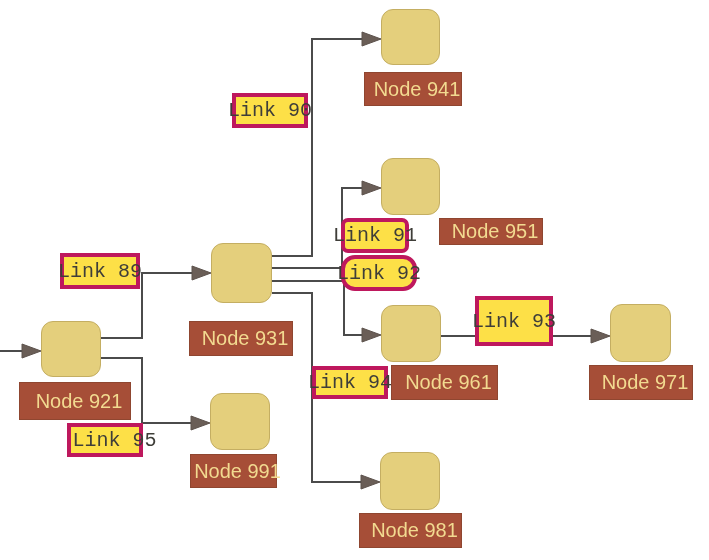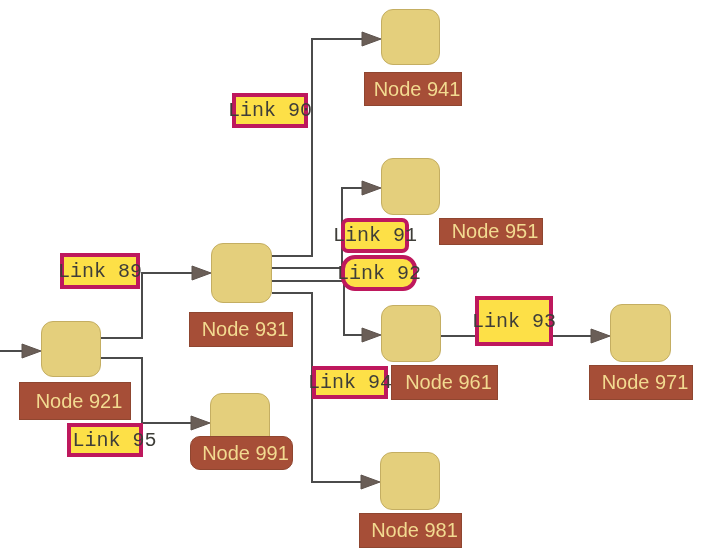--- a/index.html
+++ b/index.html
@@ -86,21 +86,21 @@
   <div class="node" style="left:41px;top:321px;width:60px;height:56px;"></div>
   <div class="node" style="left:211px;top:243px;width:61px;height:60px;"></div>
   <div class="node" style="left:381px;top:9px;width:59px;height:56px;"></div>
   <div class="node" style="left:381px;top:158px;width:59px;height:57px;"></div>
   <div class="node" style="left:381px;top:305px;width:60px;height:57px;"></div>
   <div class="node" style="left:610px;top:304px;width:61px;height:58px;"></div>
   <div class="node" style="left:380px;top:452px;width:60px;height:58px;"></div>
   <div class="node" style="left:210px;top:393px;width:60px;height:57px;"></div>
 
   <div class="node-label" style="left:19px;top:382px;width:112px;height:38px;">Node 921</div>
-  <div class="node-label" style="left:189px;top:312px;width:104px;height:35px;">Node 931</div>
+  <div class="node-label" style="left:189px;top:321px;width:104px;height:35px;">Node 931</div>
   <div class="node-label" style="left:364px;top:72px;width:98px;height:34px;">Node 941</div>
   <div class="node-label" style="left:439px;top:218px;width:104px;height:27px;">Node 951</div>
   <div class="node-label" style="left:391px;top:365px;width:107px;height:35px;">Node 961</div>
   <div class="node-label" style="left:589px;top:365px;width:104px;height:35px;">Node 971</div>
   <div class="node-label" style="left:359px;top:513px;width:103px;height:35px;">Node 981</div>
-  <div class="node-label" style="left:190px;top:436px;width:103px;height:34px;border-radius:10px;">Node 991</div>
+  <div class="node-label" style="left:190px;top:454px;width:87px;height:34px;">Node 991</div>
 
 </div>
 
 </body></html>

